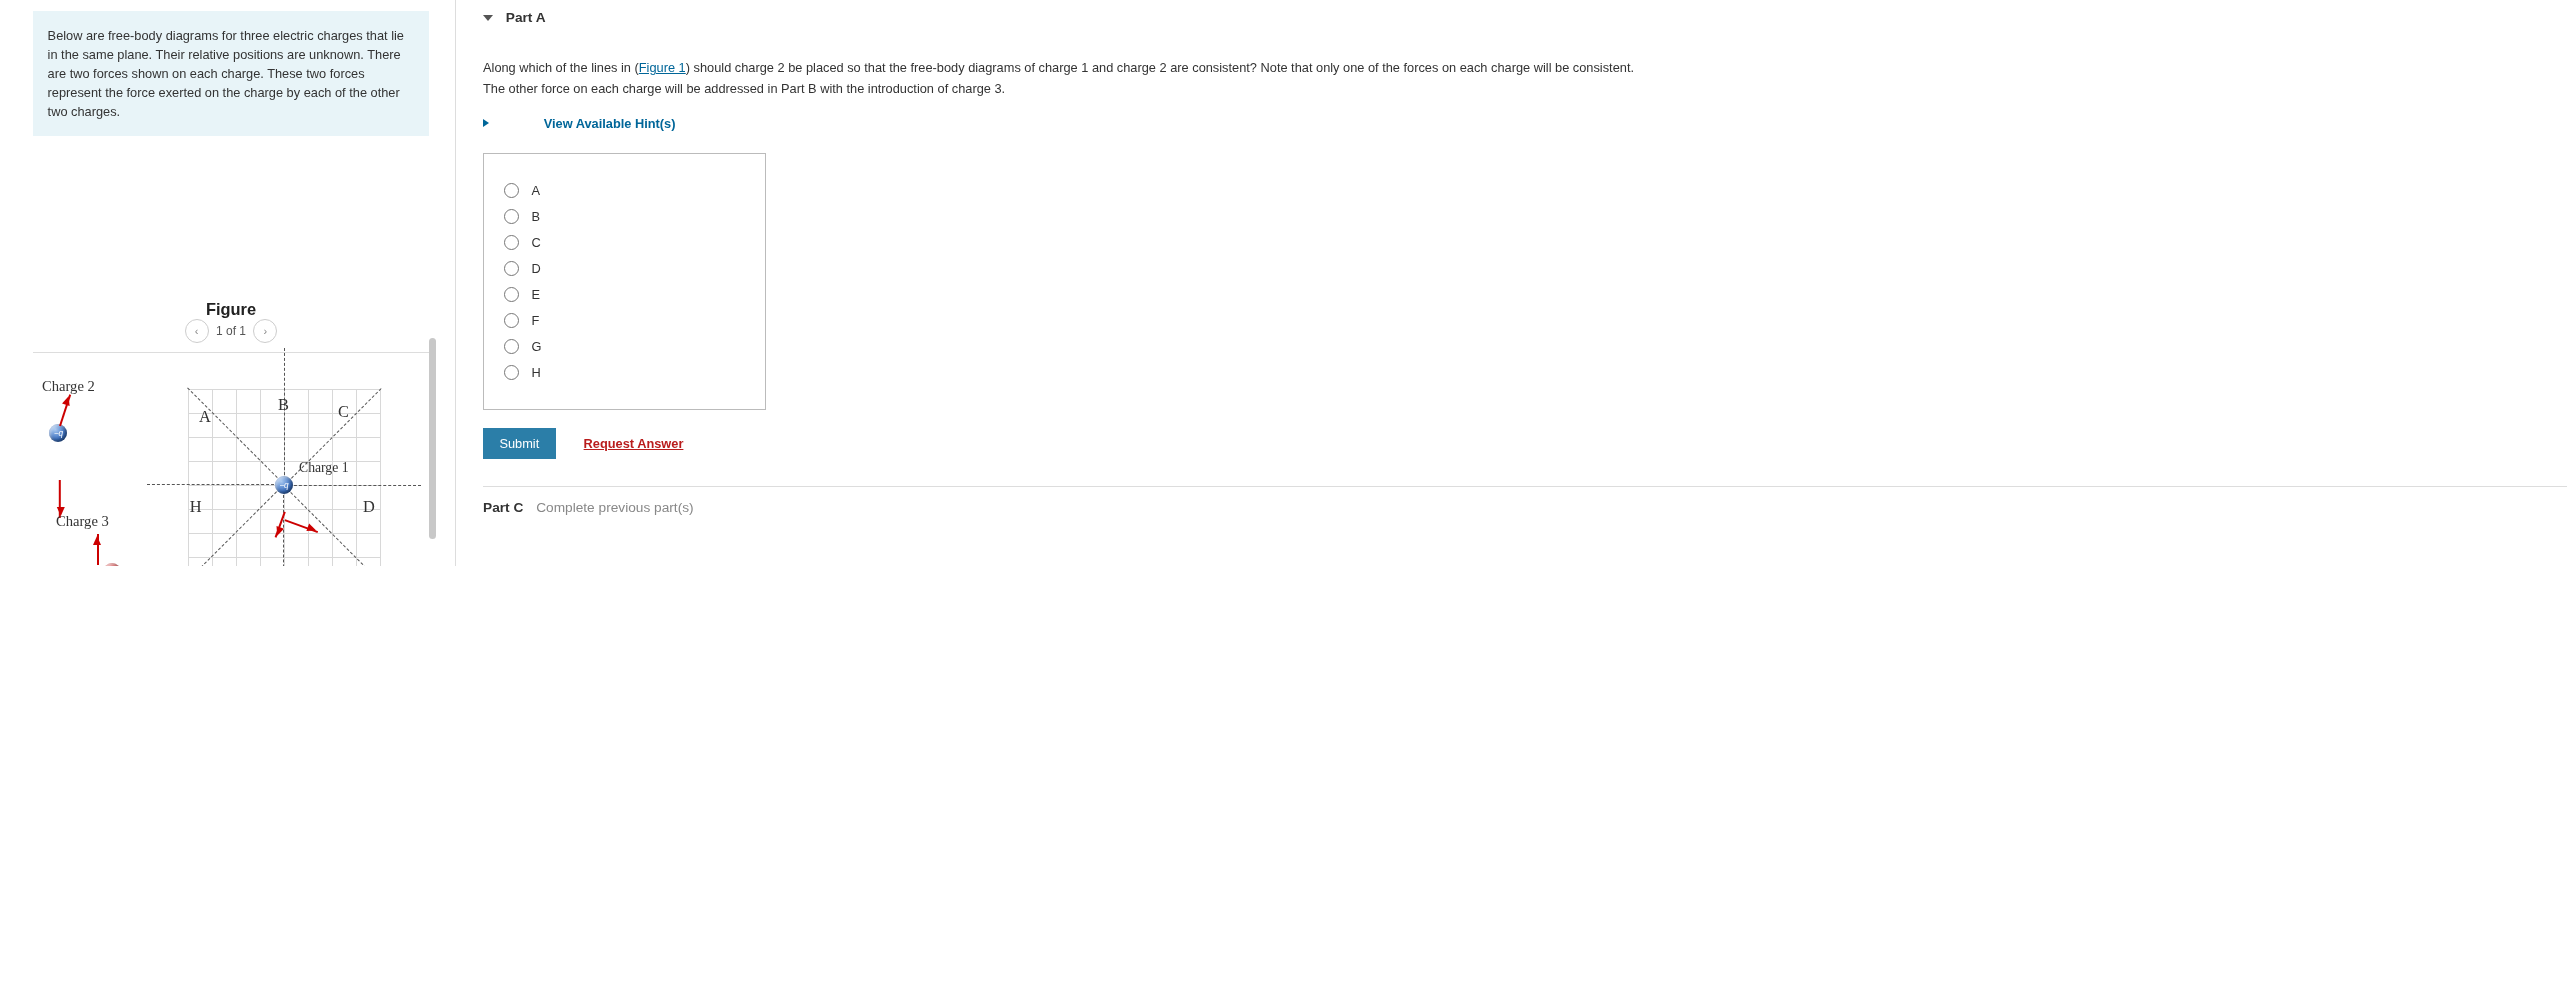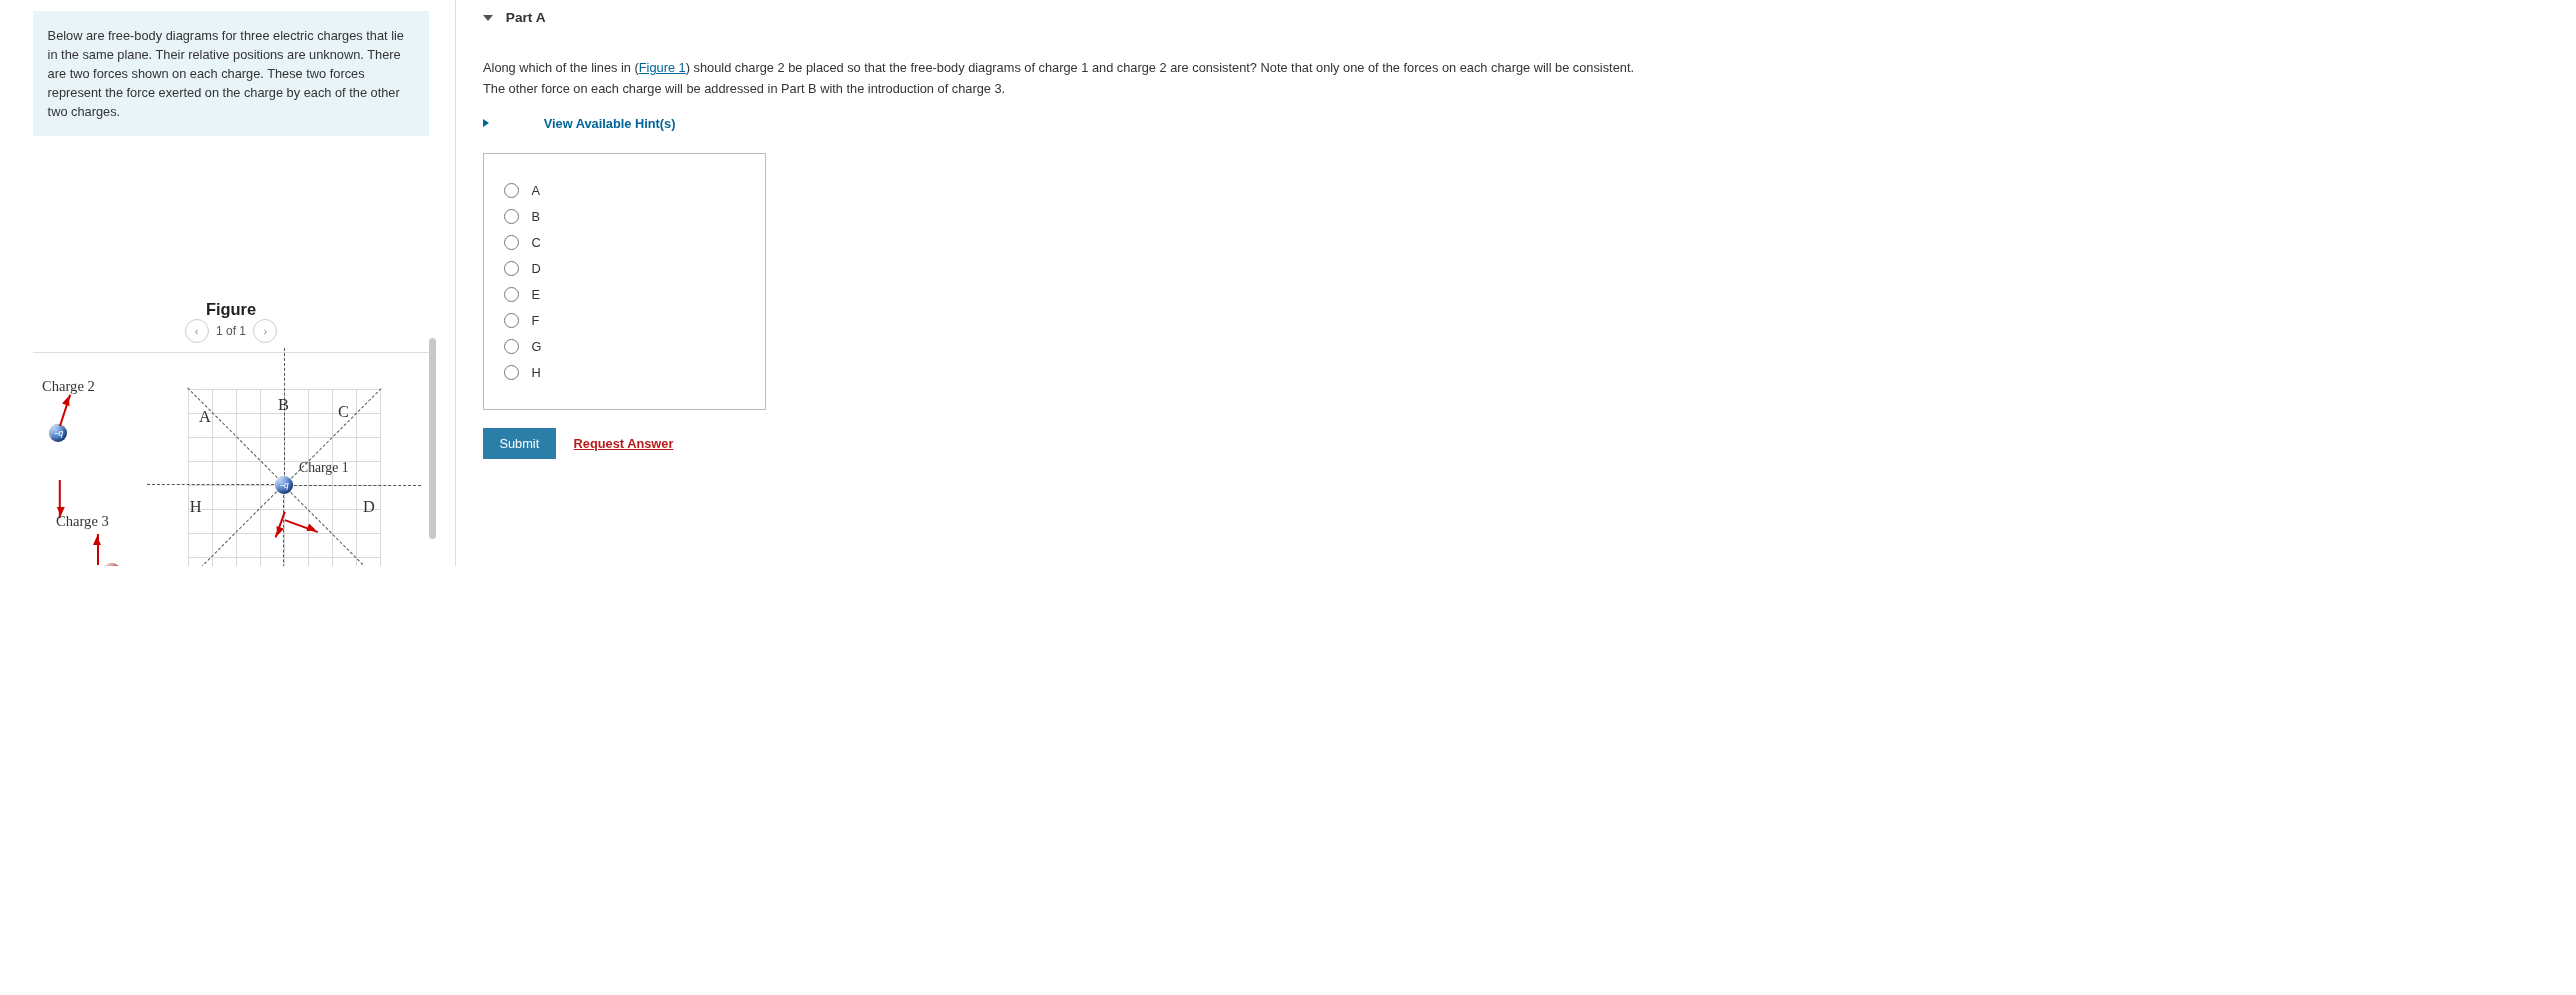--- a/index.html
+++ b/index.html
@@ -28,21 +28,21 @@
   .ball.red { background: radial-gradient(circle at 35% 30%, #f0a8a8, #c03a3a 60%, #852323); }
   .part-header { display: flex; align-items: center; gap: 12.8px; padding: 9px 0 16.4px; font-weight: bold; font-size: 13.7px; }
   .caret-down { border: 5.5px solid transparent; border-top: 6.4px solid #555; margin-top: 5.5px; }
   .caret-right { border: 4.6px solid transparent; border-left: 6.4px solid #006699; display: inline-block; margin-right: 3.7px; }
   .question-text { font-size: 12.8px; line-height: 1.6; color: #333; margin: 16.4px 0 11px; max-width: 1151px; }
   .question-text a { color: #006699; text-decoration: underline; }
   .hints-link { color: #006699; font-weight: bold; font-size: 12.8px; cursor: pointer; margin: 5.5px 0 11px; display: inline-flex; align-items: center; gap: 47px; }
   .answer-box { border: 0.9px solid #bbb; padding: 18px 20px; margin: 11px 0 18px; width: 283px; }
   .radio-row { display: flex; align-items: center; gap: 12.8px; margin: 11px 0; font-size: 12.8px; }
   .radio-row input { width: 14.6px; height: 14.6px; cursor: pointer; }
-  .action-row { display: flex; align-items: center; gap: 18px; margin-bottom: 27px; }
+  .action-row { display: flex; align-items: center; gap: 28px; margin-bottom: 27px; }
   .submit-btn { background: #2b7ea8; color: #fff; border: none; padding: 8.2px 16.4px; font-size: 12.8px; cursor: pointer; }
   .request-link { color: #b91c1c; font-weight: bold; font-size: 12.8px; text-decoration: underline; cursor: pointer; }
   .sub-part { padding: 12.8px 0 3.7px; border-top: 0.9px solid #ddd; font-size: 13.7px; }
   .sub-part .plab { font-weight: bold; margin-right: 9px; }
   .sub-part .locked { color: #888; }
 </style>
 </head>
 <body>
 
 <div class="container">
@@ -171,15 +171,19 @@
           <input type="radio" name="ans" style="">
           <span>H</span>
         </label>
     </div>
 
     <div class="action-row">
       <button class="submit-btn">Submit</button>
       <a class="request-link">Request Answer</a>
     </div>
 
+    <div class="sub-part">
+      <span class="plab">Part C</span>
+      <span class="locked">Complete previous part(s)</span>
+    </div>
   </div>
 </div>
 
 
 </body></html>

